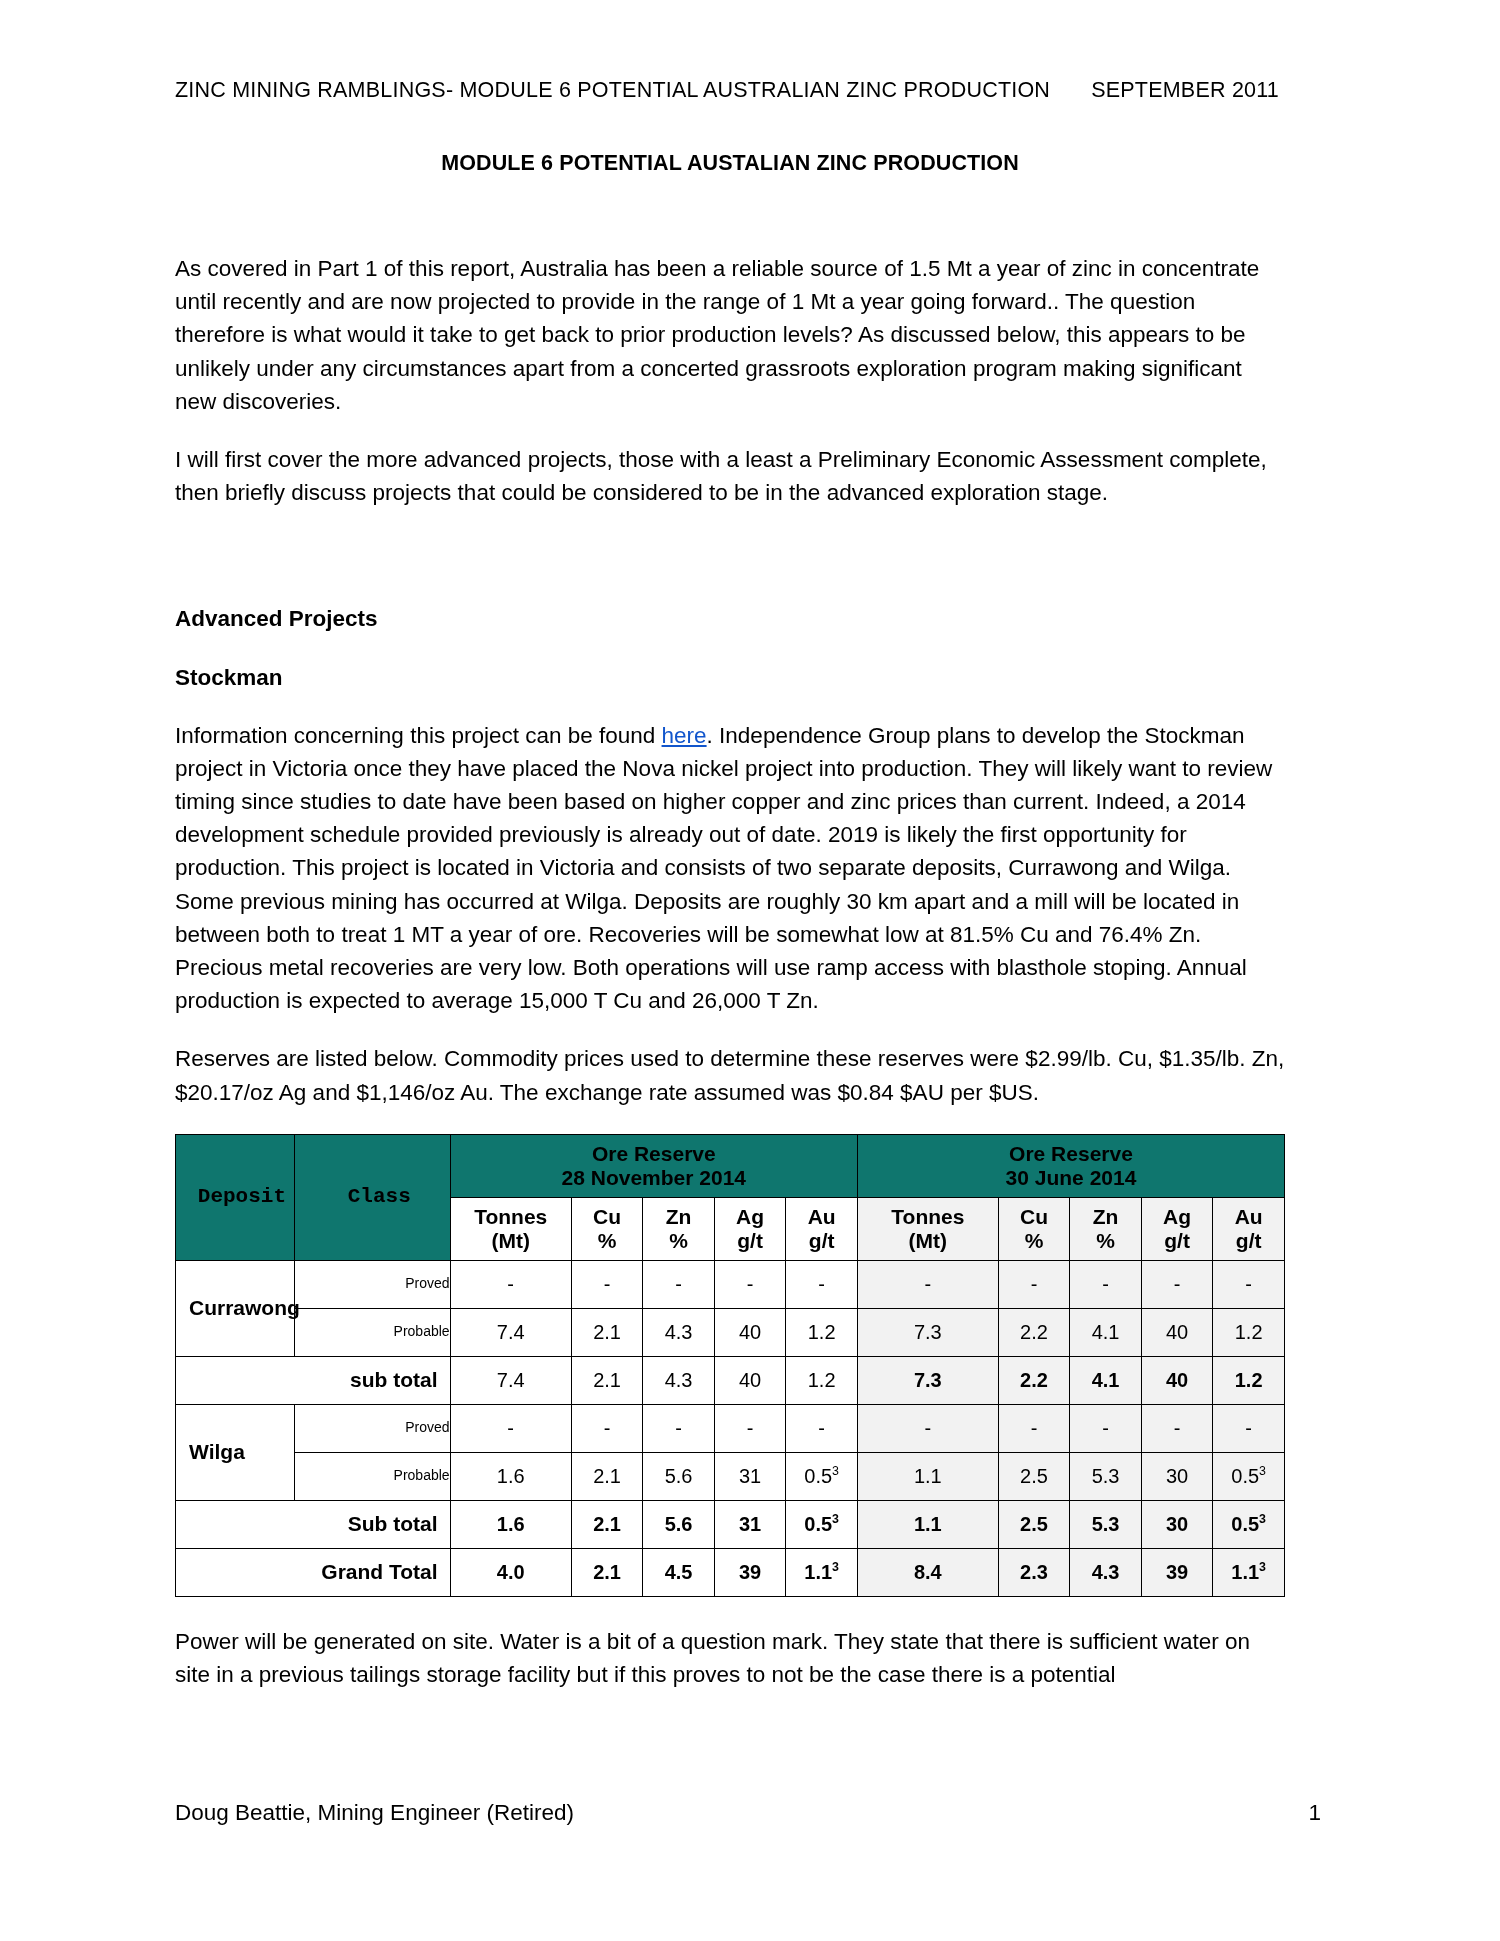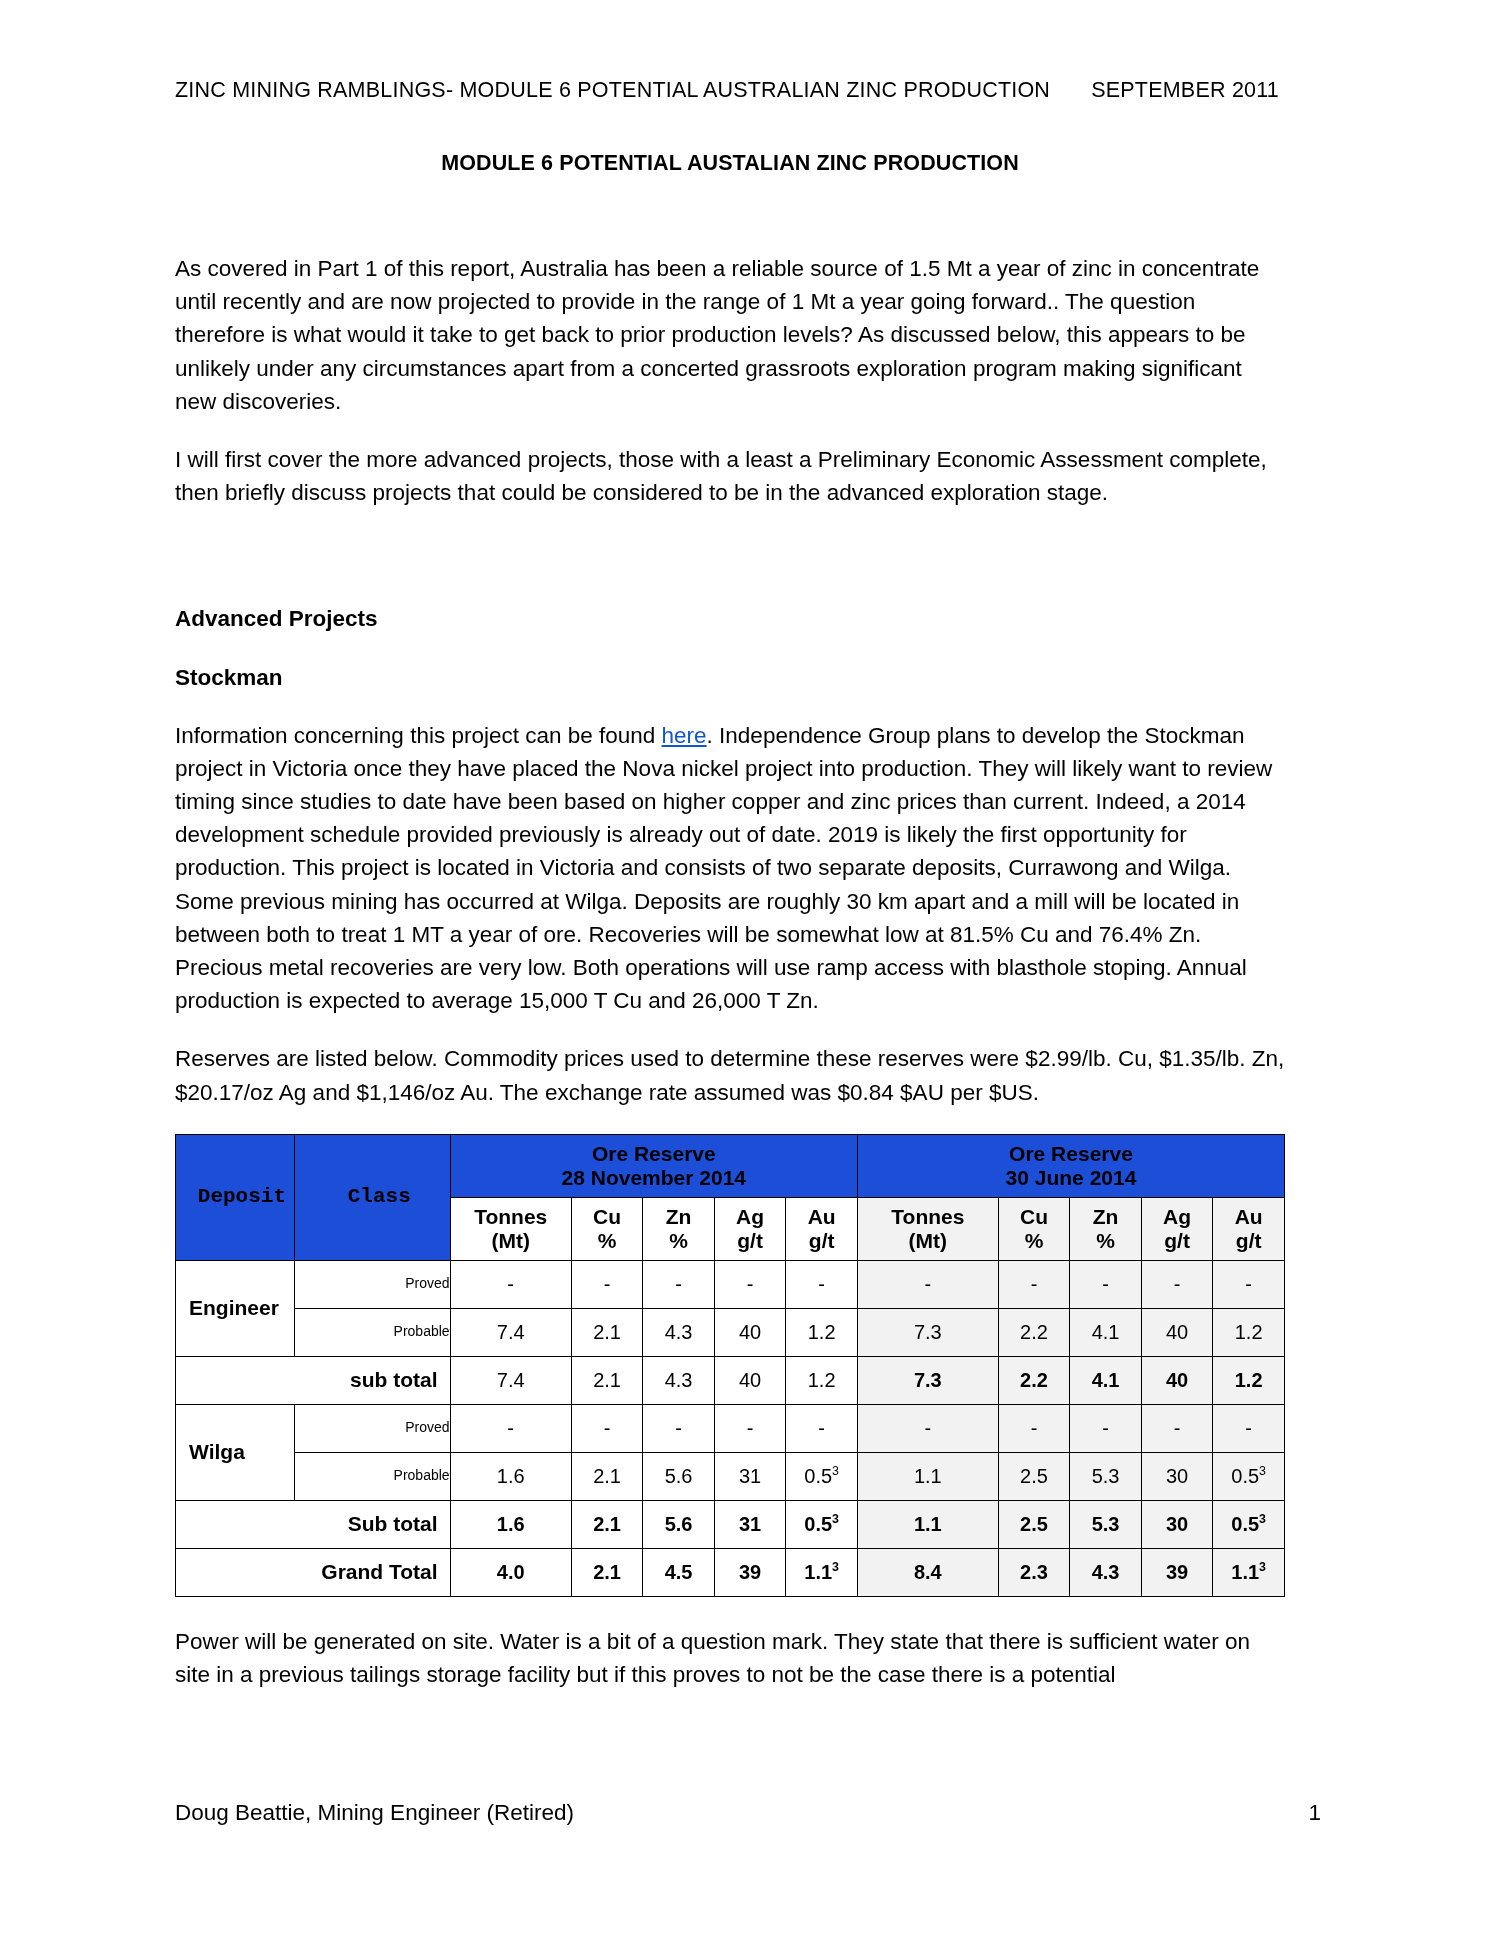--- a/index.html
+++ b/index.html
@@ -83,21 +83,21 @@
   }
   table.reserve td, table.reserve th {
     border: 1.6px solid #000000;
     padding: 0;
     text-align: center;
     vertical-align: middle;
     font-weight: normal;
     line-height: 1.12;
   }
   table.reserve .hdr-band {
-    background: #1d4ed8;
+    background: #0f766e;
     font-weight: bold;
     font-size: 21px;
     height: 62px;
   }
   table.reserve .hdr-band.lbl {
     text-align: center;
     padding-left: 14px;
     font-family: Liberation Mono, monospace;
   }
   table.reserve .subhdr {
@@ -240,21 +240,21 @@
             <div>g/t</div>
           </td>
           <td class="subhdr shade">
             <div>Au</div>
             <div>g/t</div>
           </td>
         </tr>
       </tbody>
       <tbody id="table-body">
           <tr>
-            <td class="depositname" rowspan="2">Engineer</td>
+            <td class="depositname" rowspan="2">Currawong</td>
             <td class="rowlabel">Proved</td>
             <td>-</td>
             <td>-</td>
             <td>-</td>
             <td>-</td>
             <td>-</td>
             <td class="shade">-</td>
             <td class="shade">-</td>
             <td class="shade">-</td>
             <td class="shade">-</td>

